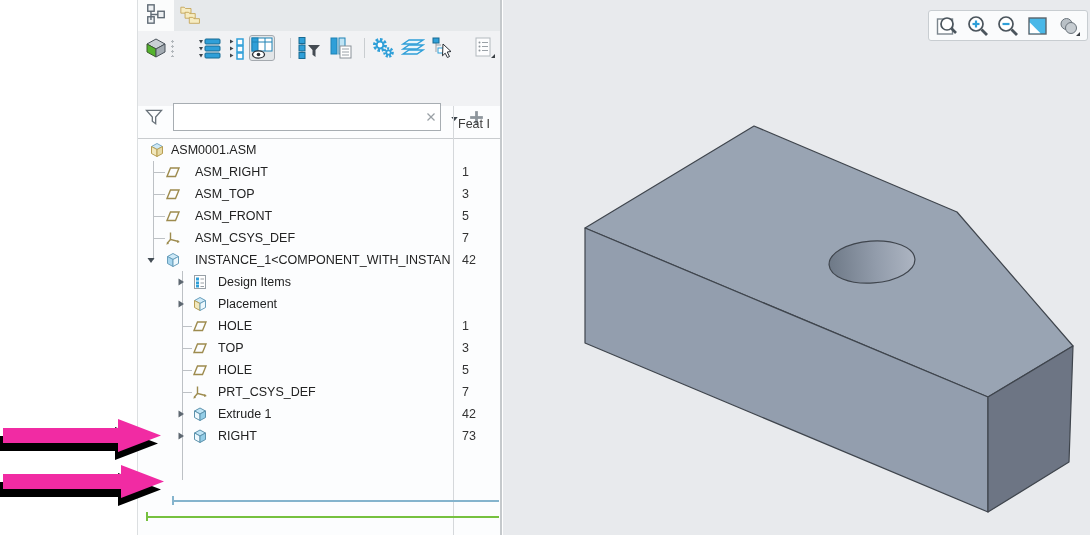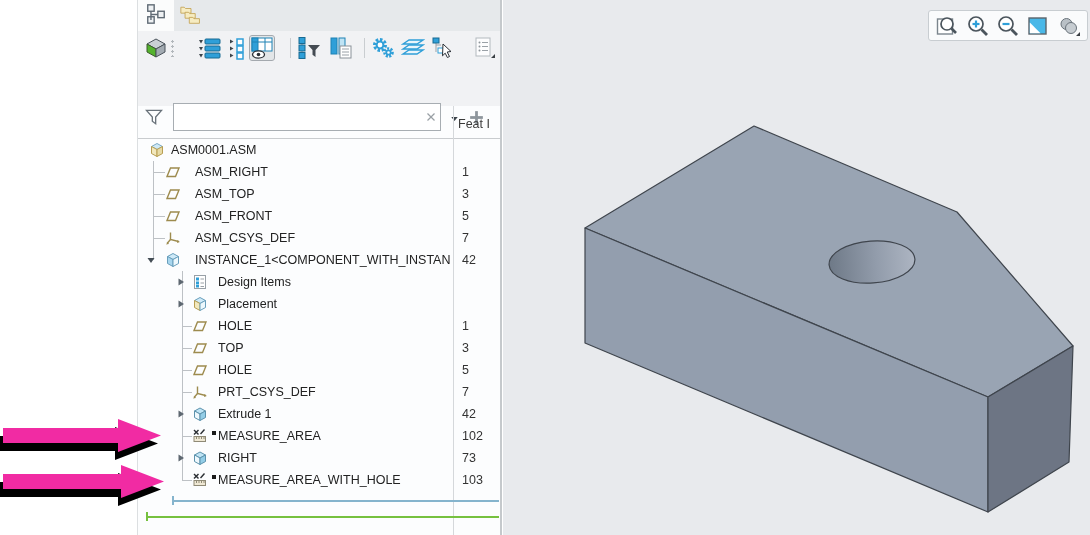--- a/index.html
+++ b/index.html
@@ -403,78 +403,34 @@
             <svg viewBox="0 0 16 16">
               <polygon points="8,2 13.5,5 8,8 2.5,5" fill="#bfe4f5" stroke="#5d93ad"></polygon>
               <polygon points="2.5,5 8,8 8,14.5 2.5,11.5" fill="#eef8fd" stroke="#5d93ad"></polygon>
               <polygon points="13.5,5 8,8 8,14.5 13.5,11.5" fill="#93cde7" stroke="#5d93ad"></polygon>
             </svg>
           </span>
           <span class="tlabel">Extrude 1</span>
           <span class="feat">42</span>
         </div>
         <div class="trow lvl2">
-          <span class="dash"></span>
-          <span class="ticon">
-            <svg viewBox="0 0 16 16">
-              <g stroke="#2b2f33" stroke-width="1.4">
-                <line x1="2" y1="2" x2="6.5" y2="6.5"></line>
-                <line x1="6.5" y1="2" x2="2" y2="6.5"></line>
-                <line x1="8.5" y1="6" x2="12.5" y2="1.5"></line>
-              </g>
-              <rect x="2" y="8.5" width="11.5" height="5" fill="#efe8d4" stroke="#8f8a76"></rect>
-              <g stroke="#8f8a76">
-                <line x1="4.5" y1="8.5" x2="4.5" y2="11"></line>
-                <line x1="7" y1="8.5" x2="7" y2="11"></line>
-                <line x1="9.5" y1="8.5" x2="9.5" y2="11"></line>
-                <line x1="12" y1="8.5" x2="12" y2="11"></line>
-              </g>
-            </svg>
-          </span>
-          <span class="marker"></span>
-          <span class="tlabel">MEASURE_AREA</span>
-          <span class="feat">102</span>
-        </div>
-        <div class="trow lvl2">
           <span class="exp">
             <svg viewBox="0 0 10 10">
               <polygon points="2.5,1.5 8,5 2.5,8.5" fill="#5d6770"></polygon>
             </svg>
           </span>
           <span class="ticon">
             <svg viewBox="0 0 16 16">
               <polygon points="8,2 13.5,5 8,8 2.5,5" fill="#bfe4f5" stroke="#5d93ad"></polygon>
               <polygon points="2.5,5 8,8 8,14.5 2.5,11.5" fill="#eef8fd" stroke="#5d93ad"></polygon>
               <polygon points="13.5,5 8,8 8,14.5 13.5,11.5" fill="#93cde7" stroke="#5d93ad"></polygon>
             </svg>
           </span>
           <span class="tlabel">RIGHT</span>
           <span class="feat">73</span>
-        </div>
-        <div class="trow lvl2">
-          <span class="dash"></span>
-          <span class="ticon">
-            <svg viewBox="0 0 16 16">
-              <g stroke="#2b2f33" stroke-width="1.4">
-                <line x1="2" y1="2" x2="6.5" y2="6.5"></line>
-                <line x1="6.5" y1="2" x2="2" y2="6.5"></line>
-                <line x1="8.5" y1="6" x2="12.5" y2="1.5"></line>
-              </g>
-              <rect x="2" y="8.5" width="11.5" height="5" fill="#efe8d4" stroke="#8f8a76"></rect>
-              <g stroke="#8f8a76">
-                <line x1="4.5" y1="8.5" x2="4.5" y2="11"></line>
-                <line x1="7" y1="8.5" x2="7" y2="11"></line>
-                <line x1="9.5" y1="8.5" x2="9.5" y2="11"></line>
-                <line x1="12" y1="8.5" x2="12" y2="11"></line>
-              </g>
-            </svg>
-          </span>
-          <span class="marker"></span>
-          <span class="tlabel">MEASURE_AREA_WITH_HOLE</span>
-          <span class="feat">103</span>
         </div>
       </div>
 
     <div class="insert-tick" style="left:34px;top:496px;background:var(--line-blue)"></div>
     <div class="insert-line" style="left:35px;top:500px;width:326px;background:var(--line-blue)"></div>
     <div class="insert-tick" style="left:8px;top:512px;background:var(--line-green)"></div>
     <div class="insert-line" style="left:9px;top:516px;width:352px;background:var(--line-green)"></div>
   </div>
 
   <div class="graphics">

